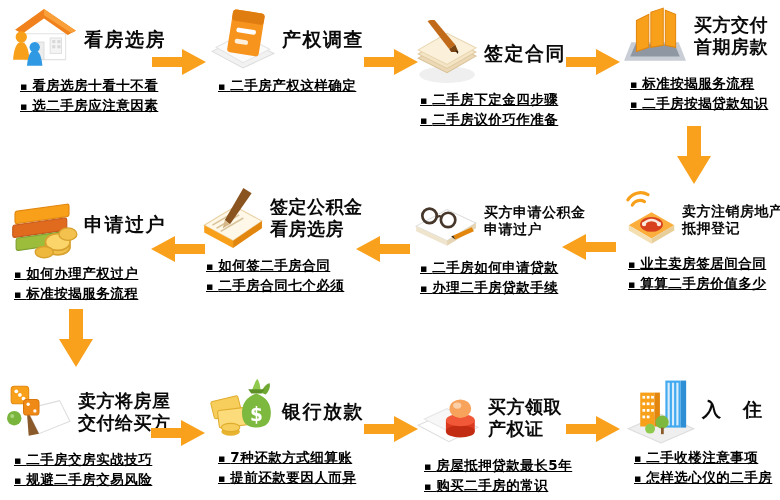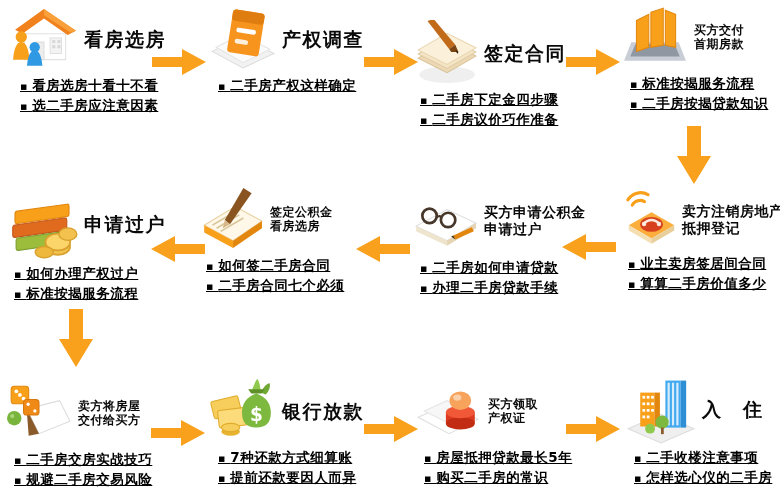--- a/index.html
+++ b/index.html
@@ -6,21 +6,21 @@
   html,body { background:#fff; }
   body { font-family:"DejaVu Sans", sans-serif; }
   .canvas { position:relative; width:780px; height:500px; background:#ffffff; overflow:hidden; color:#000; }
   .step { position:absolute; }
   .head { display:flex; align-items:center; gap:6px; }
   .icon { flex:none; width:66px; height:66px; }
   .icon svg { width:100%; height:100%; display:block; }
   .title { font-weight:bold; color:#0a0a0a; line-height:1.2; }
   .title span { display:block; white-space:pre; }
   .t19 { font-size:19px; letter-spacing:1.5px; }
-  .t16 { font-size:12px; letter-spacing:0.5px;font-family:Liberation Serif, serif; }
+  .t16 { font-size:18px; letter-spacing:0.5px;font-family:Liberation Serif, serif; }
   .t14 { font-size:14px; letter-spacing:0.5px; }
   .bullets { list-style:none; margin-top:4px; padding-left:8px;text-decoration:underline; }
   .bullets li { font-size:13.5px; font-weight:bold; line-height:19px; white-space:pre; letter-spacing:0.5px; }
   .bullets li::before { content:"▪ "; font-size:11px; }
   .arrow { position:absolute; display:block; }
 </style>
 </head>
 <body>
 
 <div class="canvas">
@@ -275,21 +275,21 @@
         <span>银行放款</span>
         <span></span>
       </div>
     </div>
     <ul class="bullets">
       <li>7种还款方式细算账</li>
       <li>提前还款要因人而异</li>
     </ul>
   </div>
 
-  <div class="step" style="left:416px;top:378px;width:196px">
+  <div class="step" style="left:416px;top:386px;width:196px">
     <div class="head">
       <span class="icon">
         <svg viewBox="0 0 64 64">
           <polygon points="2,38 30,26 60,40 32,54" fill="#ffffff" stroke="#dedede"></polygon>
           <polygon points="8,32 30,22 54,33 32,44" fill="#f7f7f7" stroke="#e6e6e6"></polygon>
           <rect x="29" y="33" width="28" height="11" fill="#dc3a20"></rect>
           <ellipse cx="43" cy="44" rx="14" ry="6" fill="#c22c12"></ellipse>
           <ellipse cx="43" cy="33" rx="14" ry="6" fill="#f05838"></ellipse>
           <ellipse cx="43" cy="22" rx="10.5" ry="9" fill="#f7a35c"></ellipse>
           <ellipse cx="40" cy="19" rx="4" ry="3" fill="#fbd0a8"></ellipse>

